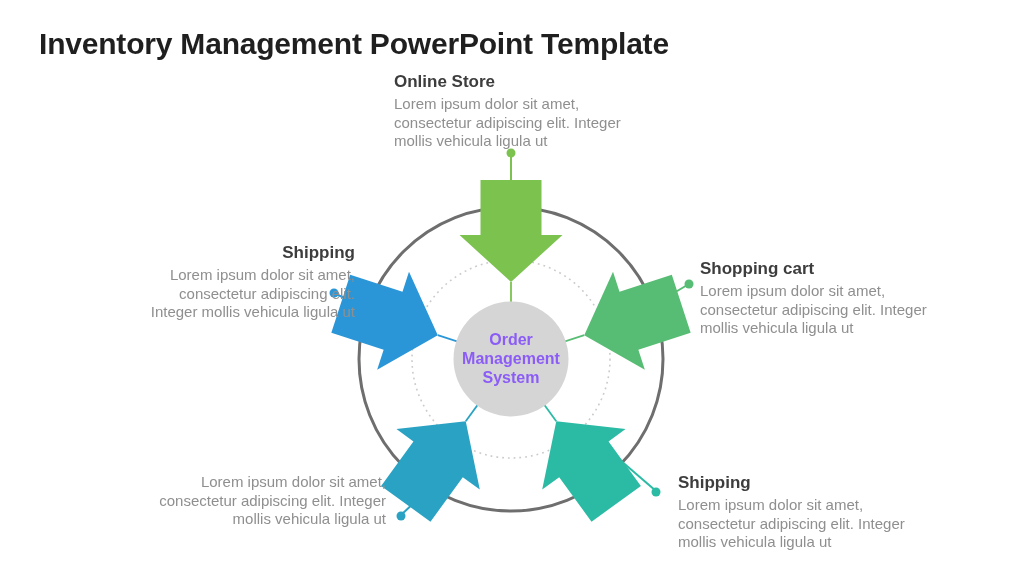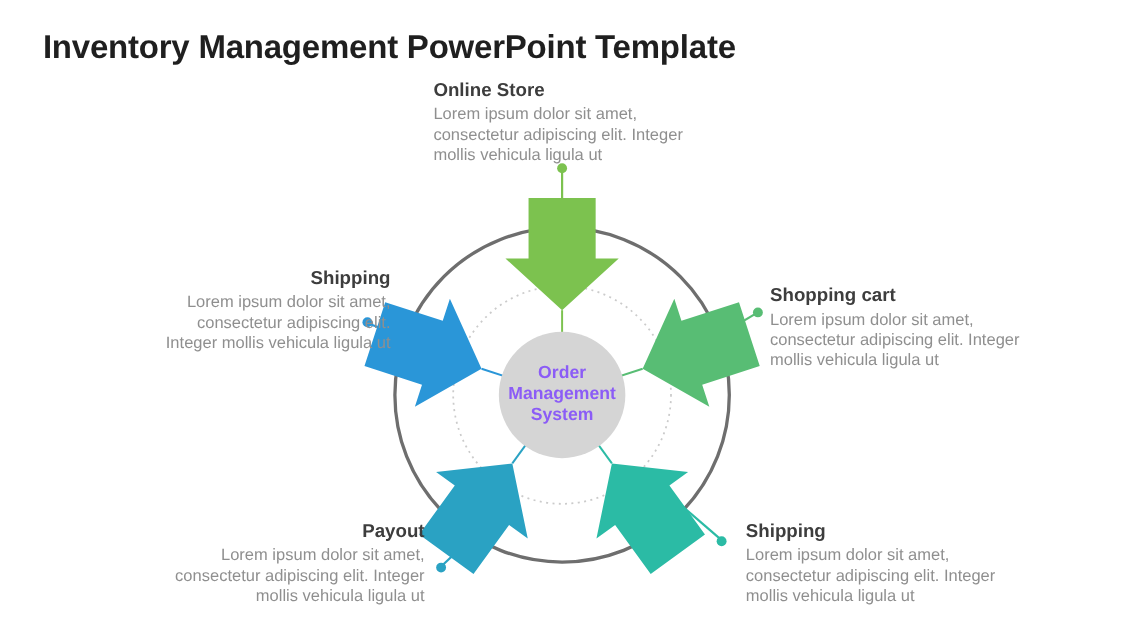--- a/index.html
+++ b/index.html
@@ -95,21 +95,20 @@
     <div class="node-title">Shopping cart</div>
     <div class="node-desc">Lorem ipsum dolor sit amet, consectetur adipiscing elit. Integer mollis vehicula ligula ut</div>
   </div>
 
   <div class="node node-inventory">
     <div class="node-title">Shipping</div>
     <div class="node-desc">Lorem ipsum dolor sit amet, consectetur adipiscing elit. Integer mollis vehicula ligula ut</div>
   </div>
 
   <div class="node node-payout">
-    <div class="node-title">Payout</div>
     <div class="node-desc">Lorem ipsum dolor sit amet, consectetur adipiscing elit. Integer mollis vehicula ligula ut</div>
   </div>
 
   <div class="node node-shipping">
     <div class="node-title">Shipping</div>
     <div class="node-desc">Lorem ipsum dolor sit amet, consectetur adipiscing elit. Integer mollis vehicula ligula ut</div>
   </div>
 
 </div>
 

